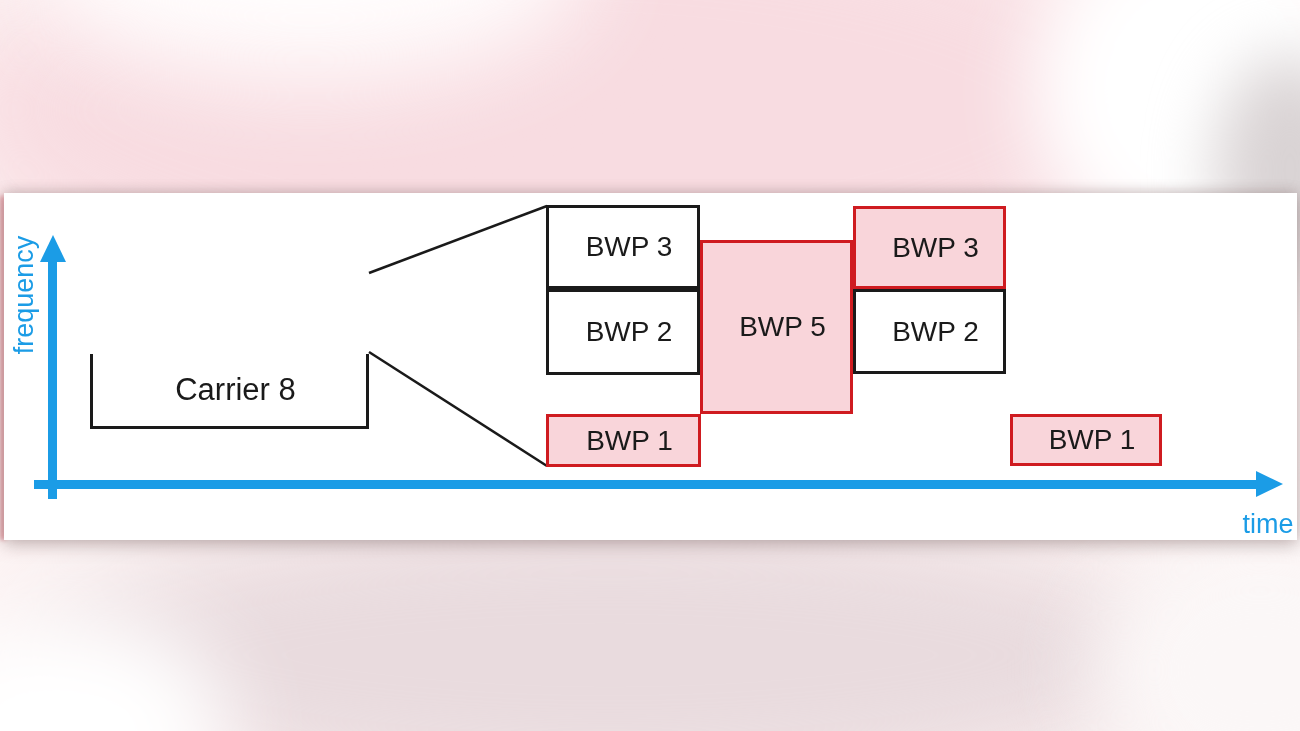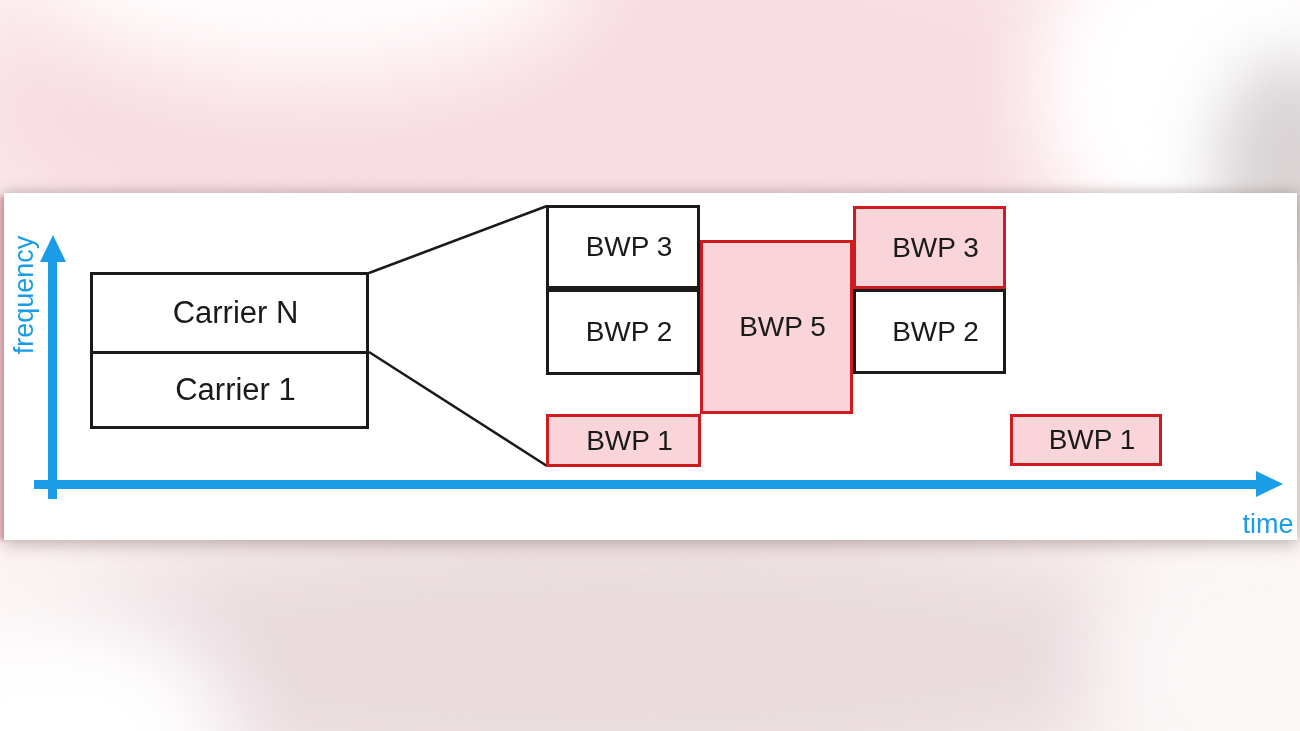--- a/index.html
+++ b/index.html
@@ -92,25 +92,22 @@
     </svg>
 
     <div class="v-axis-line"></div>
     <div class="v-axis-head"></div>
     <div class="h-axis-line"></div>
     <div class="h-axis-head"></div>
 
     <div class="y-label">frequency</div>
     <div class="x-label">time</div>
 
-    <div class="dbox carrier carrier-n">
-      <span>Carrier N</span>
-    </div>
     <div class="dbox carrier carrier-1">
-      <span>Carrier 1</span>
+      <span>Carrier 8</span>
     </div>
 
     <div class="dbox c1-bwp3">
       <span>BWP 3</span>
     </div>
     <div class="dbox c1-bwp2">
       <span>BWP 2</span>
     </div>
     <div class="dbox active c1-bwp1">
       <span>BWP 1</span>

